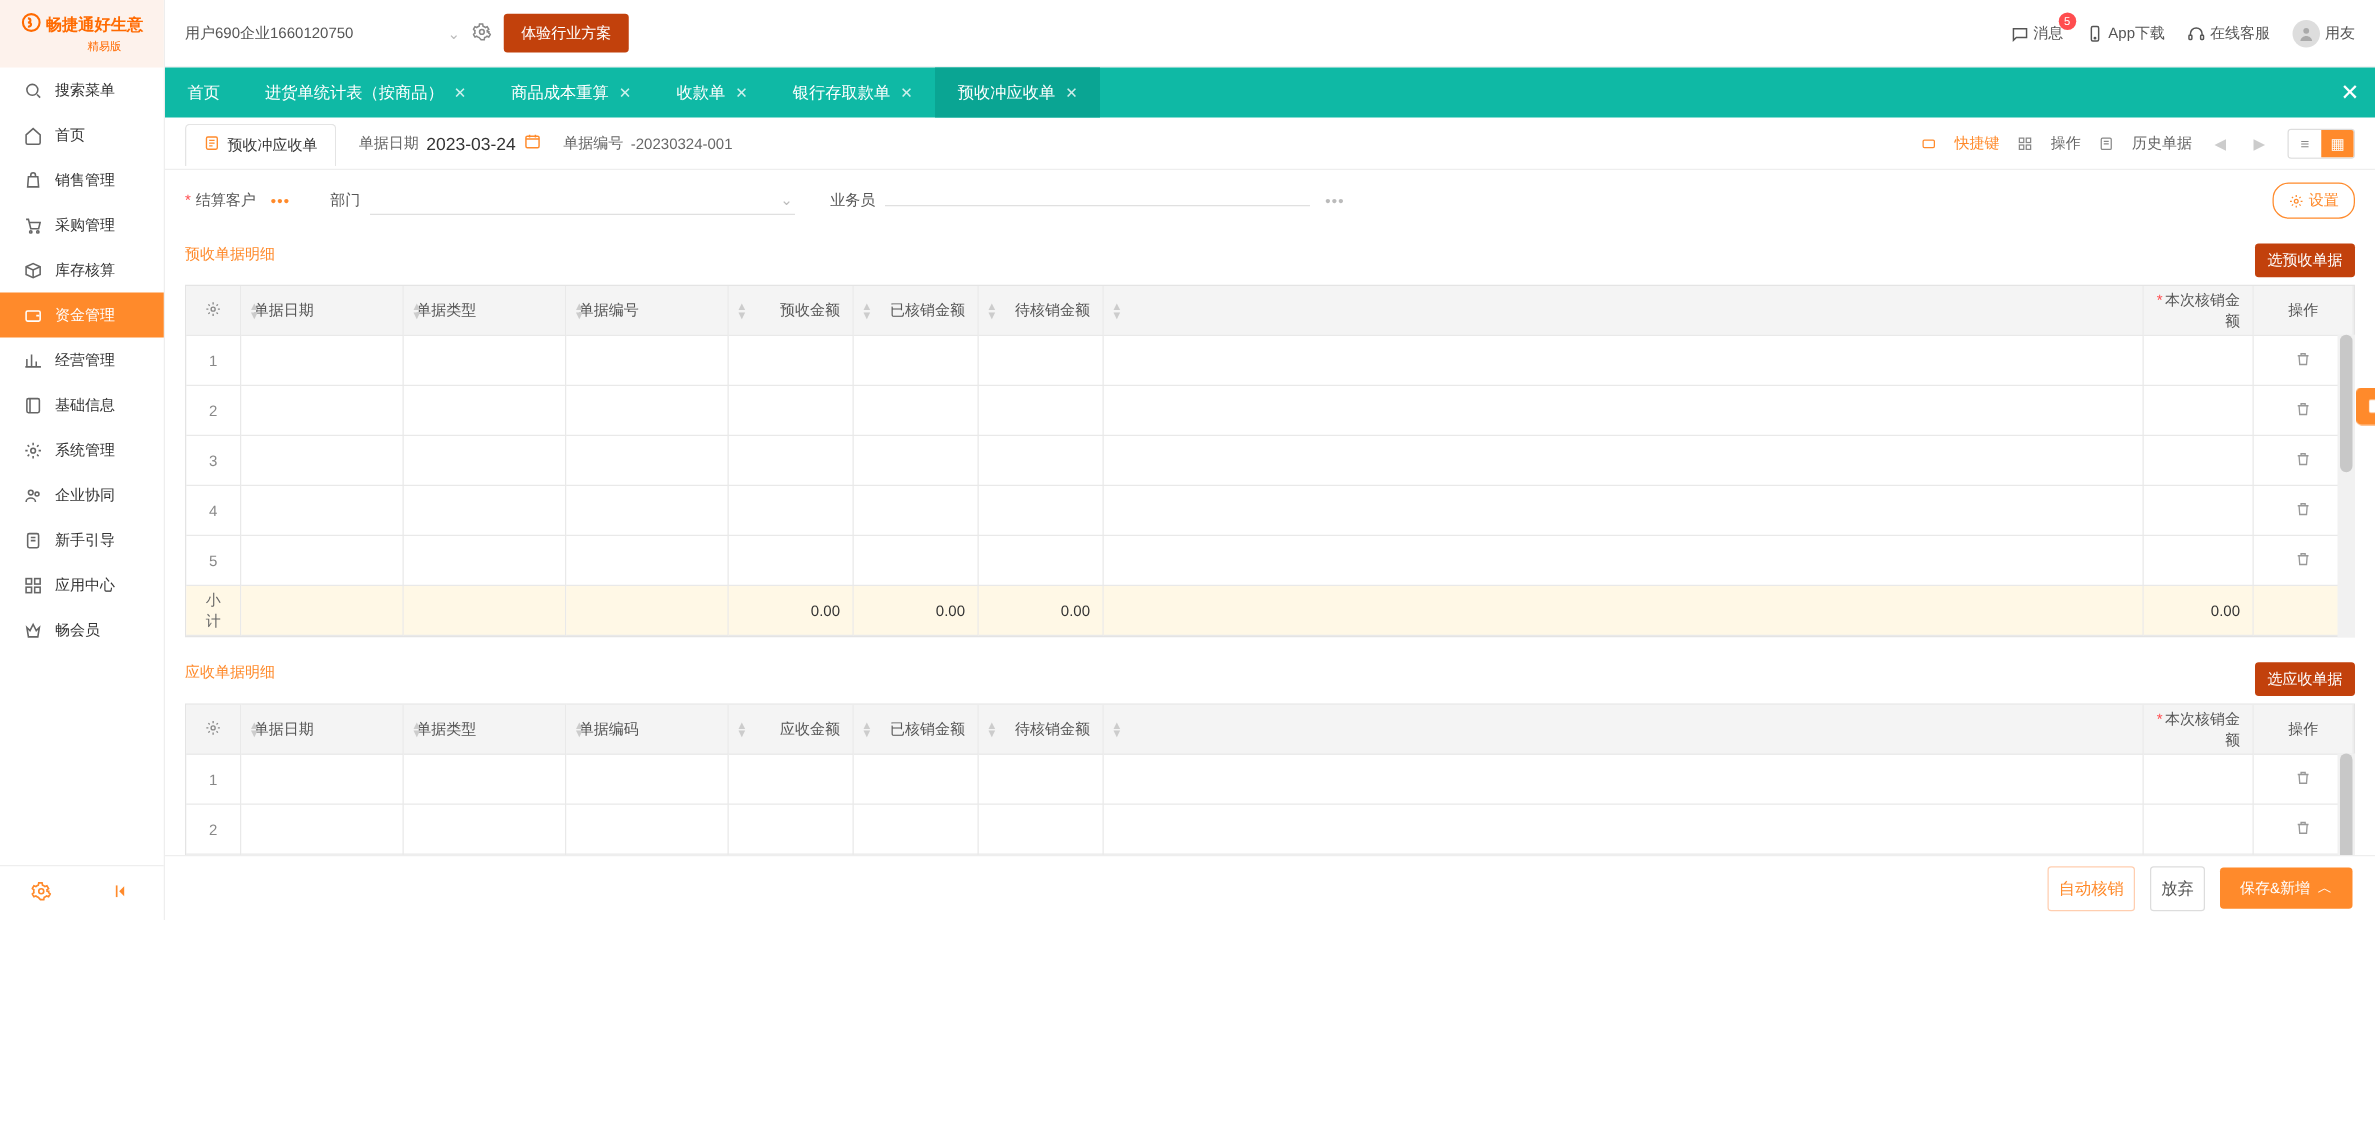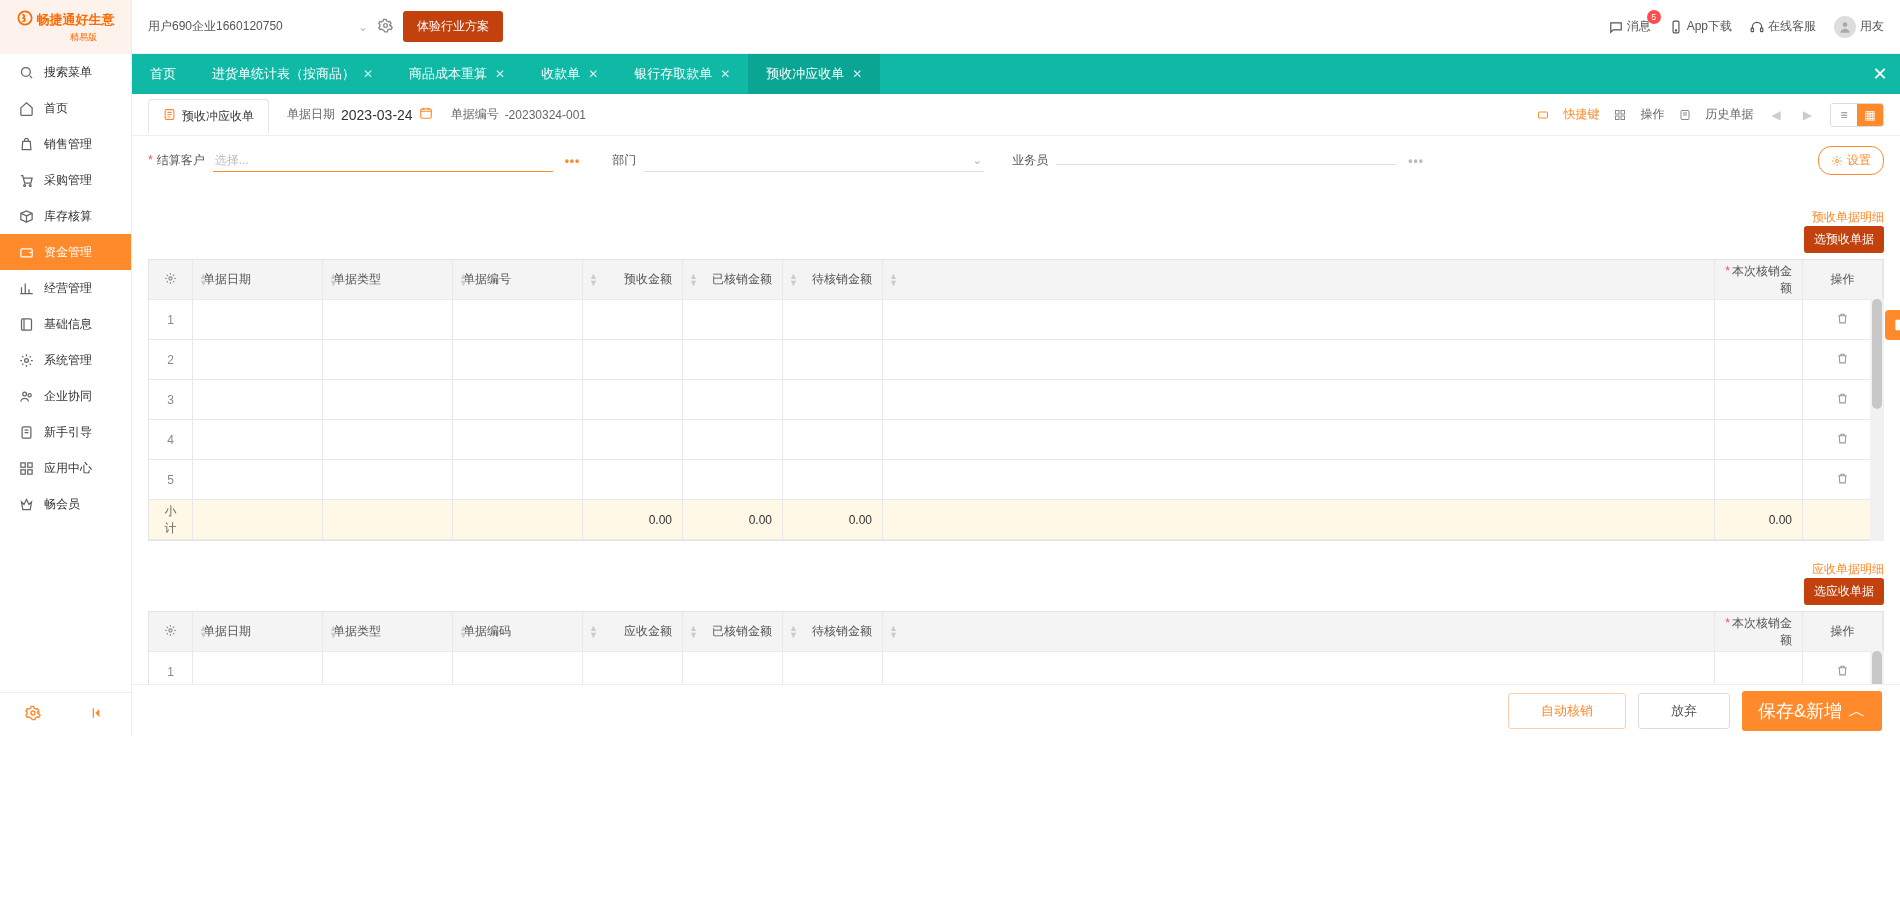--- a/index.html
+++ b/index.html
@@ -63,21 +63,21 @@
 .input-line { border: none; border-bottom: 1px solid #ff8a2b; outline: none; padding: 4px 2px; width: 340px; color:#333; font-size:12px;}
 .input-line::placeholder { color: #bbb; }
 .dots { color: #ff8a2b; font-weight: bold; letter-spacing: 1px; cursor: pointer; padding: 0 4px;}
 .dots.muted { color:#bbb; }
 .select-line { border: none; border-bottom: 1px solid #e0e0e0; width: 340px; padding: 4px 2px; display:flex; justify-content:flex-end; color:#bbb;}
 .plain-line { border: none; border-bottom: 1px solid #e0e0e0; width: 340px; padding: 4px 2px;}
 .btn-outline { border: 1px solid #ff8a2b; color: #ff8a2b; background: #fff; border-radius: 13px; padding: 5px 12px; cursor: pointer; display:flex; align-items:center; gap:4px; font-size:12px;}
 
 
 .content { flex:1; overflow-y: auto; padding: 0 16px 80px; }
-.section-head { display: flex; align-items: flex-end; margin: 20px 0 6px; flex-direction: column; }
+.section-head { display: flex; align-items: flex-start; margin: 6px 0 6px; }
 .section-title { color: #ff8a2b; font-size: 12px; }
 .section-head .btn-primary.sm { margin-left: auto; padding: 5px 10px; font-size: 12px; }
 
 
 .tbl { width: 100%; border: 1px solid #e4e4e4; border-collapse: separate; border-spacing:0; table-layout: fixed;}
 .tbl th, .tbl td { border-right: 1px solid #e9e9e9; border-bottom: 1px solid #e9e9e9; height: 40px; padding: 0 10px; font-size: 12px; overflow:hidden;}
 .tbl th { background: #f4f4f4; color: #555; font-weight: normal; position: relative;}
 .tbl th .sorter { color:#ccc; font-size:9px; position:absolute; left:6px; top:50%; transform:translateY(-50%); line-height:7px;}
 .th-left { text-align:left; padding-left:26px;}
 .th-right { text-align:right;}
@@ -89,23 +89,23 @@
 .subtotal .lbl { text-align:center; color:#666;}
 .reqmark { color:#ff4d4f; margin-right:2px;}
 .trash { color:#999; cursor:pointer;}
 .col-date{width:130px;} .col-type{width:130px;} .col-code{width:130px;} .col-amt{width:100px;} .col-amt2{width:100px;} .col-amt3{width:100px;} .col-stretch{width:auto;} .col-cur{width:88px;}
 .tblwrap { position:relative; }
 .vscroll { position:absolute; right:0; top:40px; bottom:0; width:14px; background:#f1f1f1;}
 .vscroll .thumb { position:absolute; left:2px; right:2px; top:0; height:110px; background:#c8c8c8; border-radius:6px;}
 
 
 .footer { position:absolute; left:132px; right:0; bottom:0; height:52px; border-top:1px solid #eee; background:#fff; display:flex; align-items:center; justify-content:flex-end; padding:0 18px; gap:12px;}
-.btn-plain { border:1px solid #ddd; background:#fff; color:#555; border-radius:3px; padding:8px 32px; cursor:pointer; font-size:13px;}
+.btn-plain { border:1px solid #ddd; background:#fff; color:#555; border-radius:3px; padding:8px 8px; cursor:pointer; font-size:13px;}
 .btn-plain.orange-text { color:#ff8a2b; border-color:#ffceb0;}
-.btn-save { background:#ff8a2b; color:#fff; border:none; border-radius:3px; padding:8px 16px; cursor:pointer; font-size:18px; display:flex; align-items:center; gap:6px;}
+.btn-save { background:#ff8a2b; color:#fff; border:none; border-radius:3px; padding:8px 16px; cursor:pointer; font-size:12px; display:flex; align-items:center; gap:6px;}
 
 
 .floater { position:absolute; right:0; top:310px; transform:translateX(50%); width:30px; height:30px; background:#ff8a2b; border-radius:4px 0 0 4px; display:flex; align-items:center; justify-content:center; color:#fff;}
 </style>
 </head>
 <body>
 
 <div class="app">
 
   <aside class="sidebar">
@@ -375,21 +375,20 @@
         <span class="view-toggle">
           <span>≡</span>
           <span>▦</span>
         </span>
       </div>
     </div>
 
     <div class="formrow">
       <div class="field">
         <label><span class="req">*</span><span>结算客户</span></label>
-        <input class="input-line" placeholder="选择..." style="">
         <span class="dots">•••</span>
       </div>
       <div class="field">
         <label>部门</label>
         <div class="select-line">
             <span>⌄</span>
           </div>
       </div>
       <div class="field">
         <label>业务员</label>

